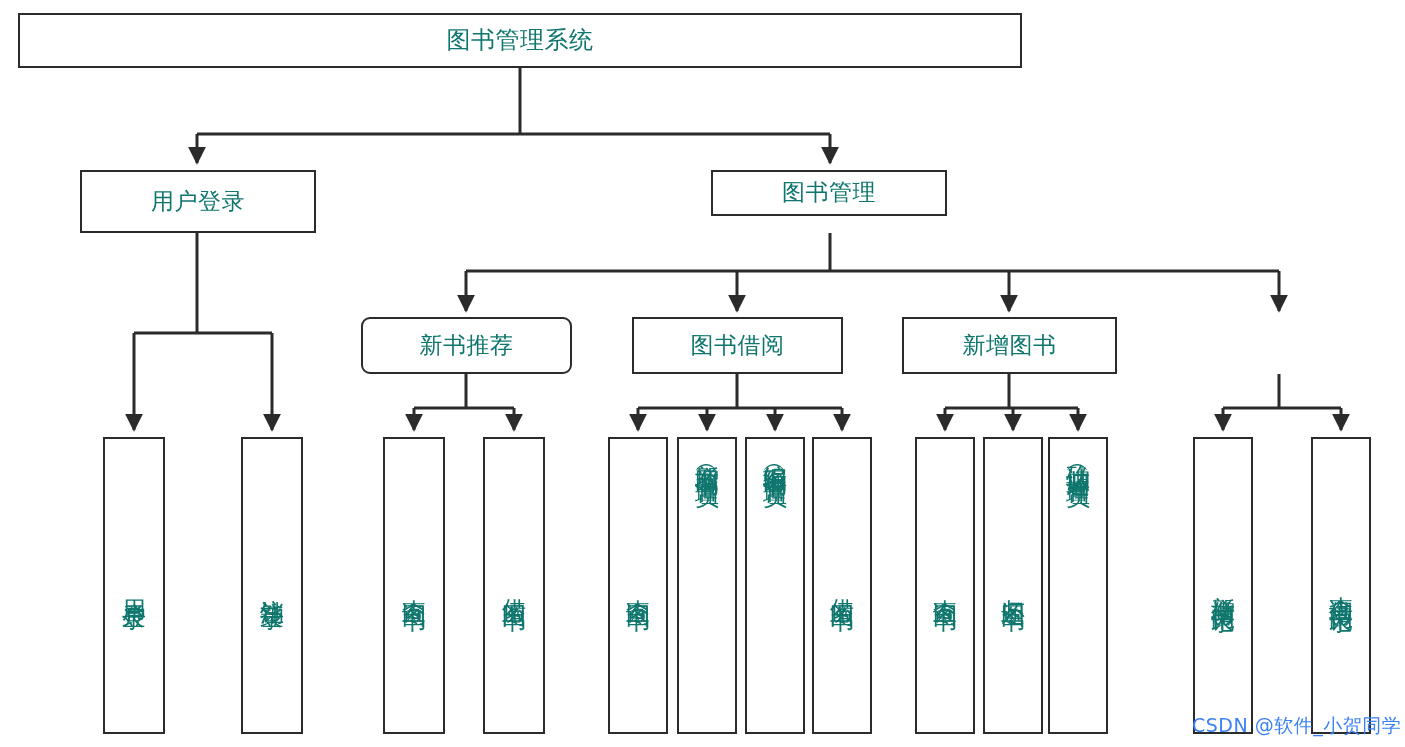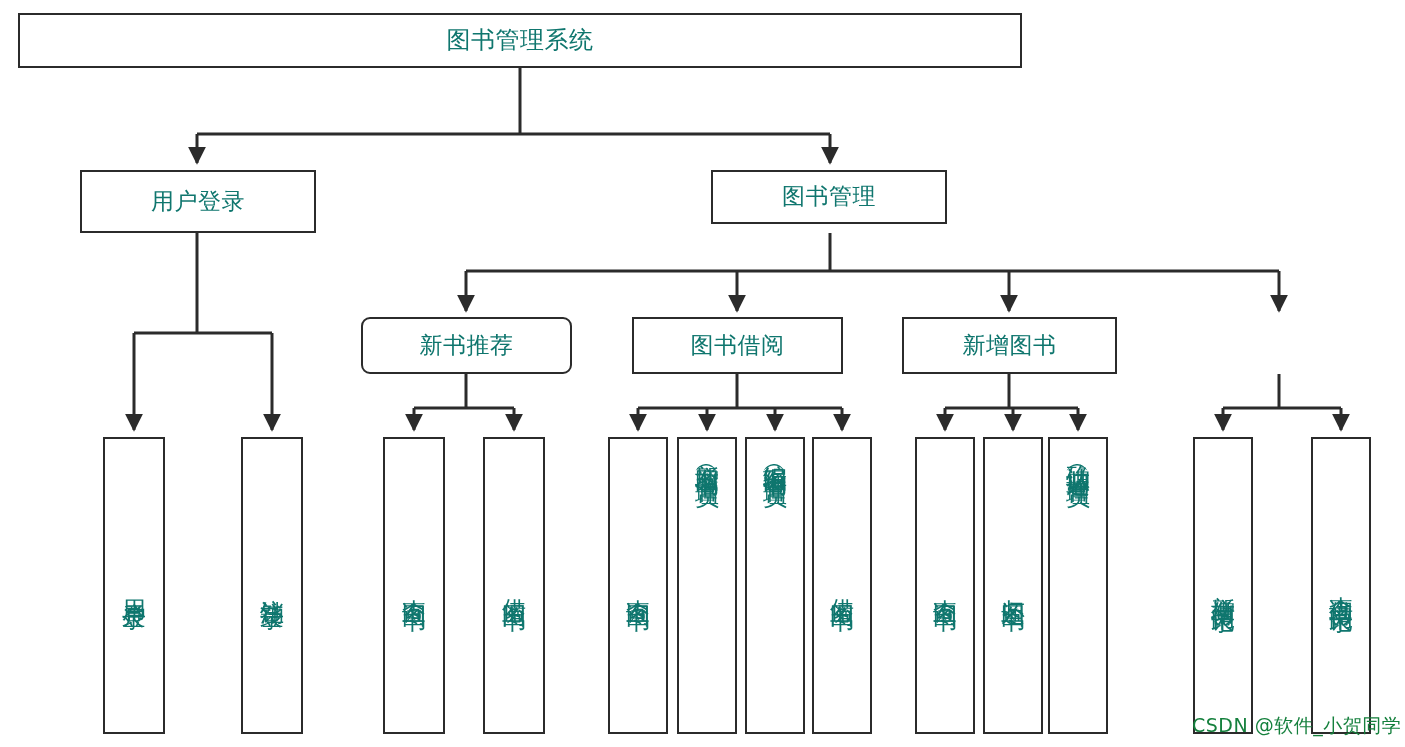--- a/index.html
+++ b/index.html
@@ -63,21 +63,21 @@
     letter-spacing: 3px;
     line-height: 1;
   }
   
   .node.leaf.center-v {
     align-items: center;
     padding-top: 0;
   }
   .watermark {
     position: absolute;
-    color: #15803d;
+    color: #3b82f6;
     font-size: 19px;
     letter-spacing: 0.5px;
     z-index: 5;
     white-space: nowrap;
     font-family: "DejaVu Sans", "Liberation Sans", sans-serif;
   }
 </style>
 </head>
 <body>
 
@@ -133,21 +133,21 @@
     </g>
   </svg>
 
   <div class="node horiz root" style="left:18px; top:13px; width:1004px; height:55px;">
     <span class="node-label">图书管理系统</span>
   </div>
 
   <div class="node horiz" style="left:80px; top:170px; width:236px; height:63px;">
     <span class="node-label">用户登录</span>
   </div>
-  <div class="node horiz" style="left:711px; top:170px; width:236px; height:54px;">
+  <div class="node horiz" style="left:711px; top:170px; width:236px; height:46px;">
     <span class="node-label">图书管理</span>
   </div>
 
   <div class="node horiz" style="left:361px; top:317px; width:211px; height:57px;border-radius:9px;">
     <span class="node-label">新书推荐</span>
   </div>
   <div class="node horiz" style="left:632px; top:317px; width:211px; height:57px;">
     <span class="node-label">图书借阅</span>
   </div>
   <div class="node horiz" style="left:902px; top:317px; width:215px; height:57px;">

